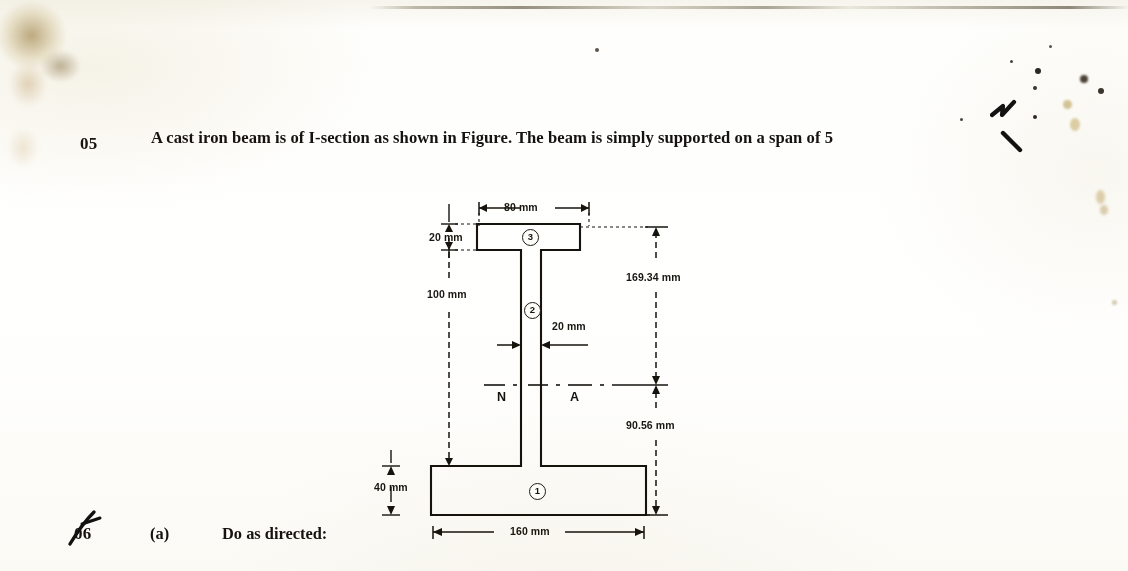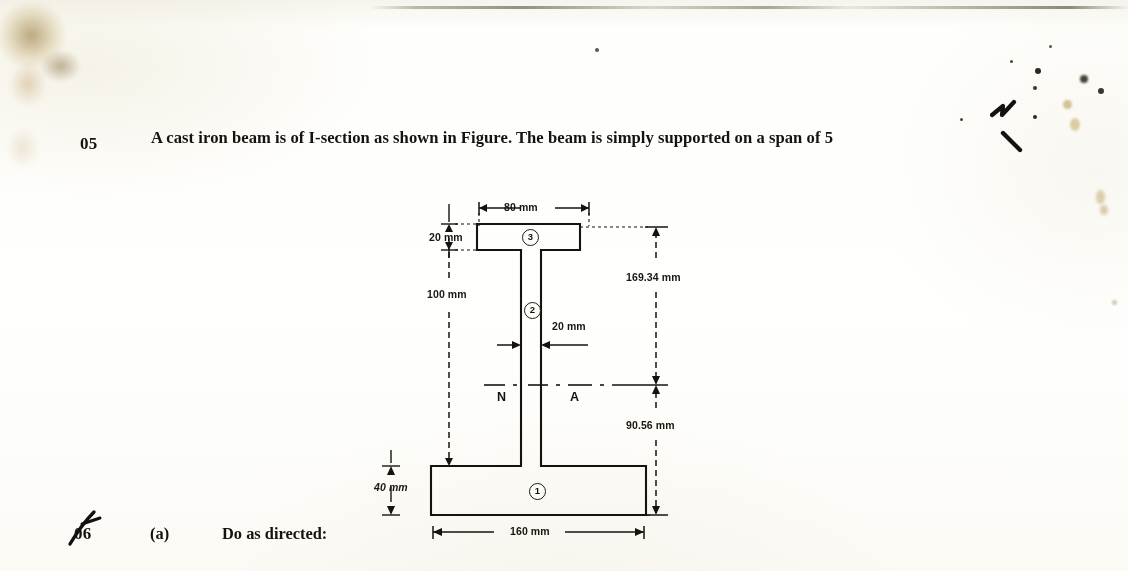--- a/index.html
+++ b/index.html
@@ -269,21 +269,21 @@
       <line x1="644" y1="526" x2="644" y2="539"></line>
       <path d="M433,532 L442,528 L442,536 Z" fill="#16130d" stroke="none"></path>
       <path d="M644,532 L635,528 L635,536 Z" fill="#16130d" stroke="none"></path>
     </g>
   </svg>
 
   <div class="dimtext" style="left:504px; top:201px;text-align:center;">80 mm</div>
   <div class="dimtext" style="left:429px; top:231px;">20 mm</div>
   <div class="dimtext" style="left:427px; top:288px;">100 mm</div>
   <div class="dimtext" style="left:552px; top:320px;">20 mm</div>
-  <div class="dimtext" style="left:374px; top:481px;font-style:italic;">40 mm</div>
+  <div class="dimtext" style="left:374px; top:481px;">40 mm</div>
   <div class="dimtext" style="left:510px; top:525px;">160 mm</div>
   <div class="dimtext" style="left:626px; top:271px;">169.34 mm</div>
   <div class="dimtext" style="left:610px; top:419px;margin-left:16px;">90.56 mm</div>
 
   <div class="axis-letter" style="left:497px; top:390px;">N</div>
   <div class="axis-letter" style="left:570px; top:390px;">A</div>
 
   <div class="circ-num" style="left:522px; top:229px;">3</div>
   <div class="circ-num" style="left:524px; top:302px;">2</div>
   <div class="circ-num" style="left:529px; top:483px;">1</div>

